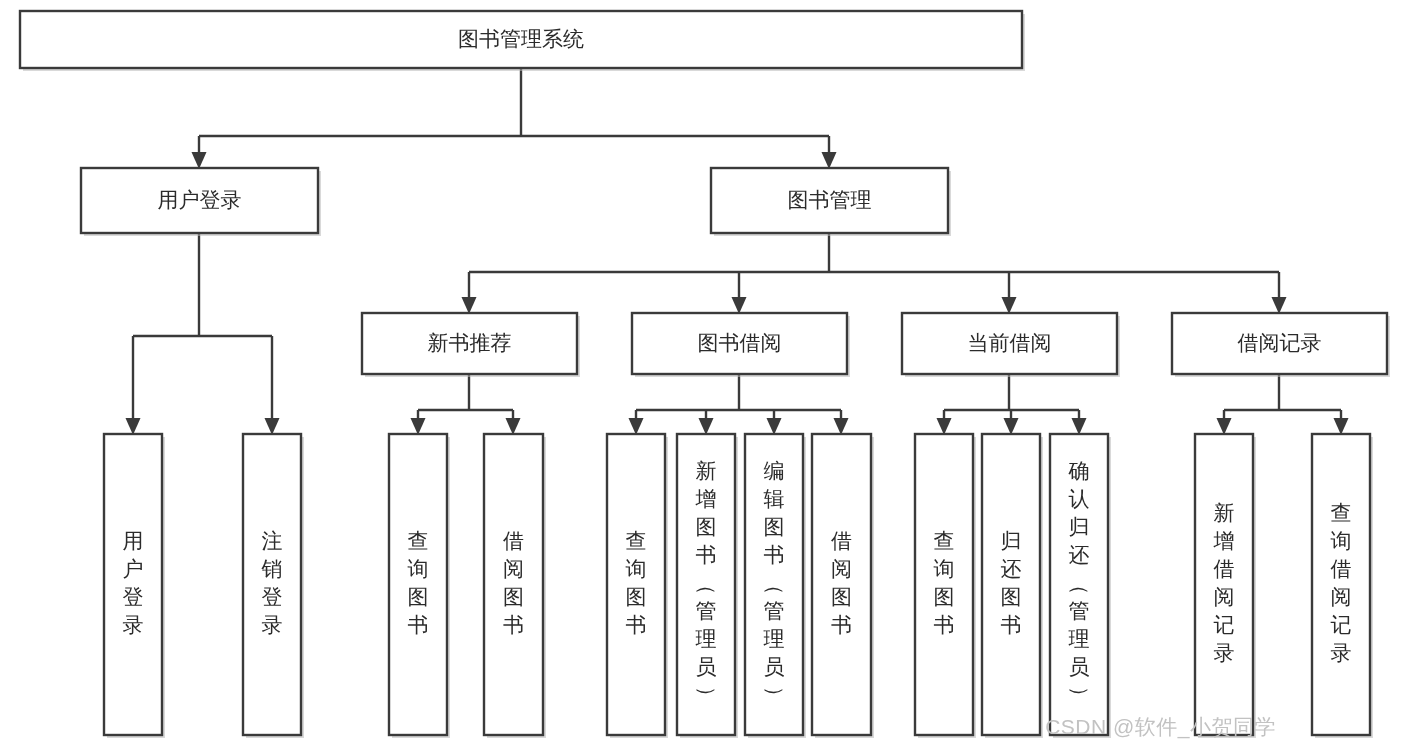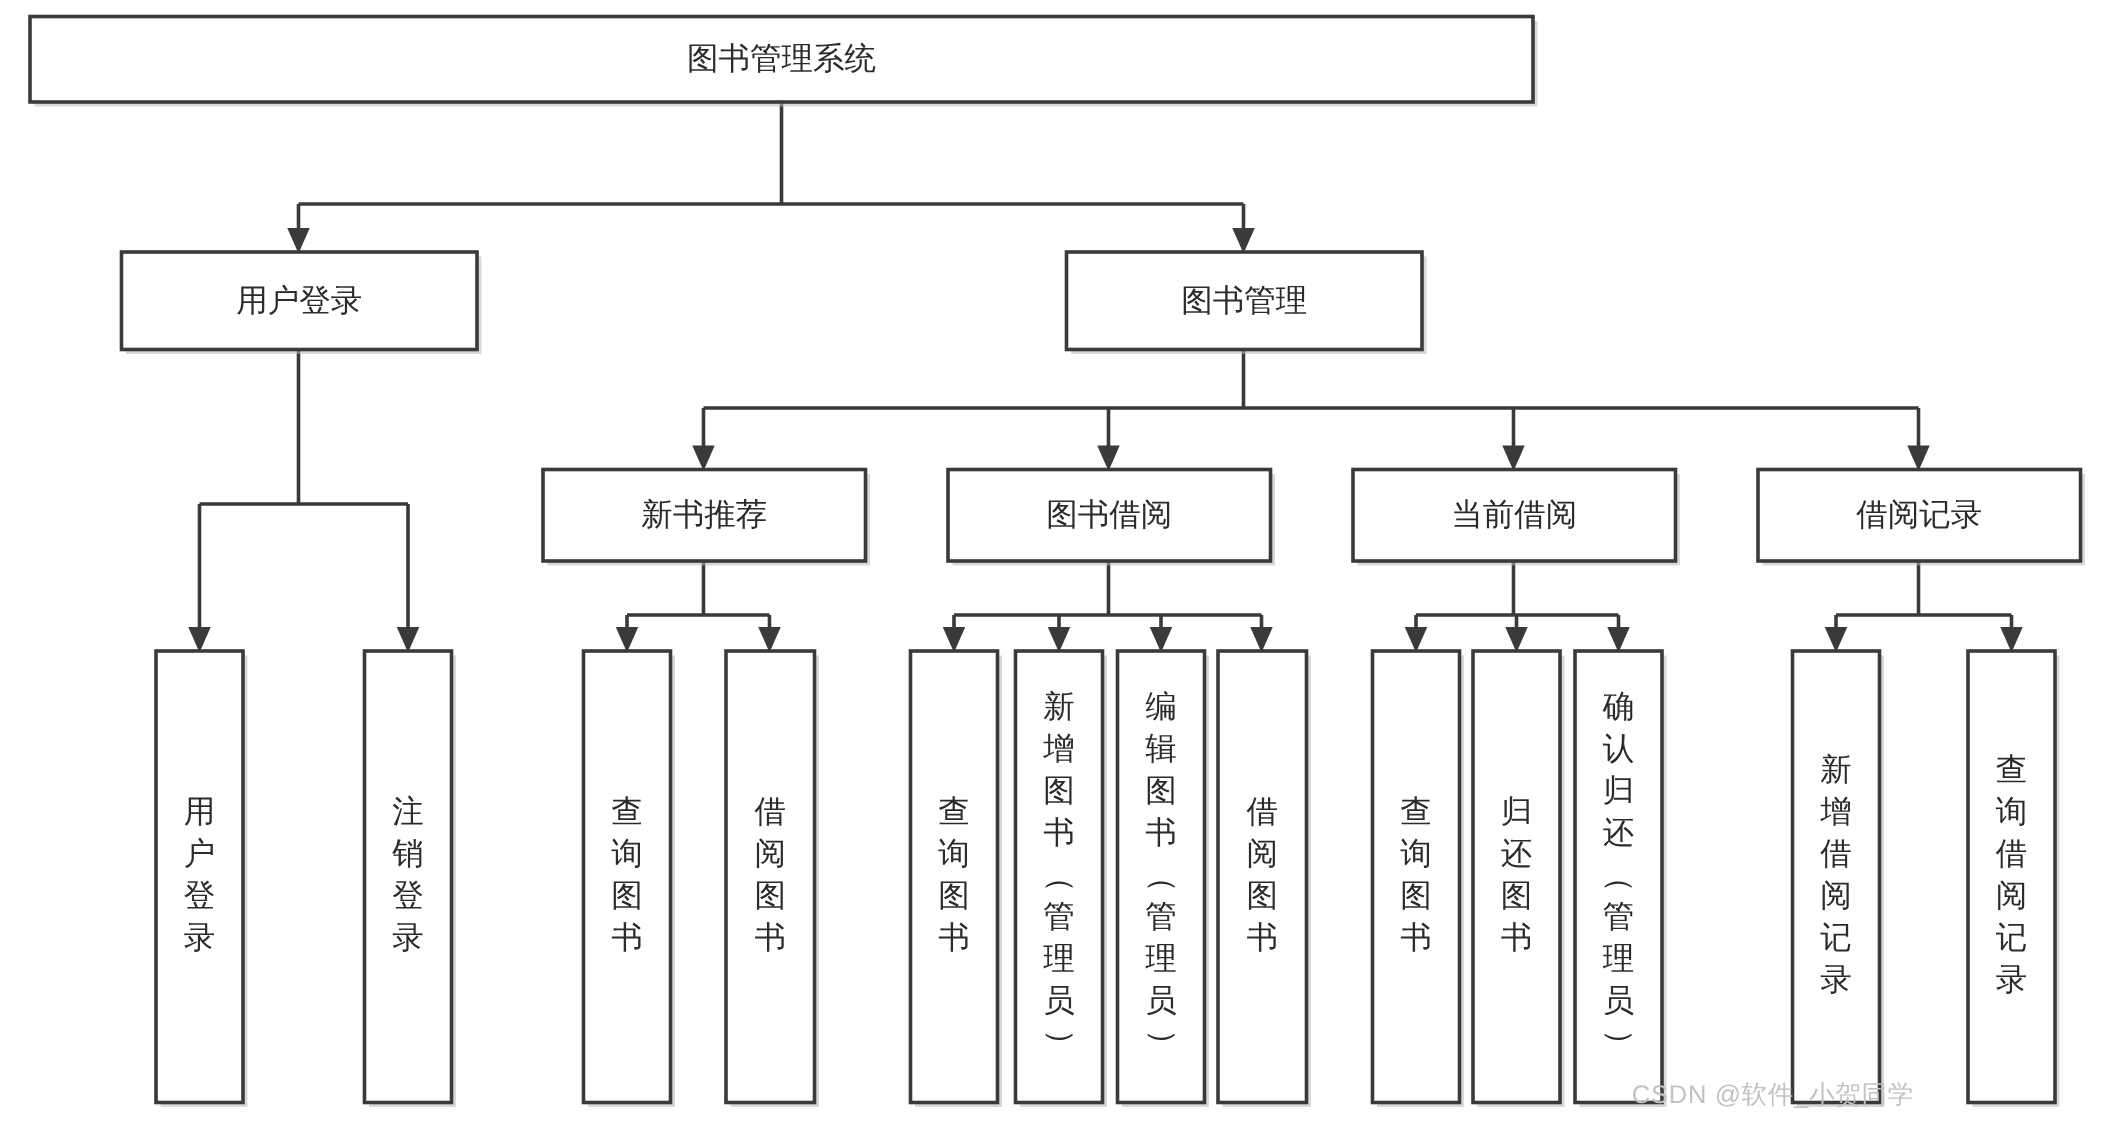--- a/index.html
+++ b/index.html
@@ -62,21 +62,21 @@
     fill: #2b2b2b;
     text-anchor: middle;
     dominant-baseline: middle;
     white-space: pre;
   }
   .watermark {
     position: absolute;
     right: 14px;
     bottom: 6px;
     font-family: "Liberation Sans", "DejaVu Sans", sans-serif;
-    font-size: 17px;
+    font-size: 21px;
     color: #c2c2c2;
     letter-spacing: 0.5px;
     user-select: none;
     pointer-events: none;
     white-space: pre;
   }
 </style>
 </head>
 <body>
 

